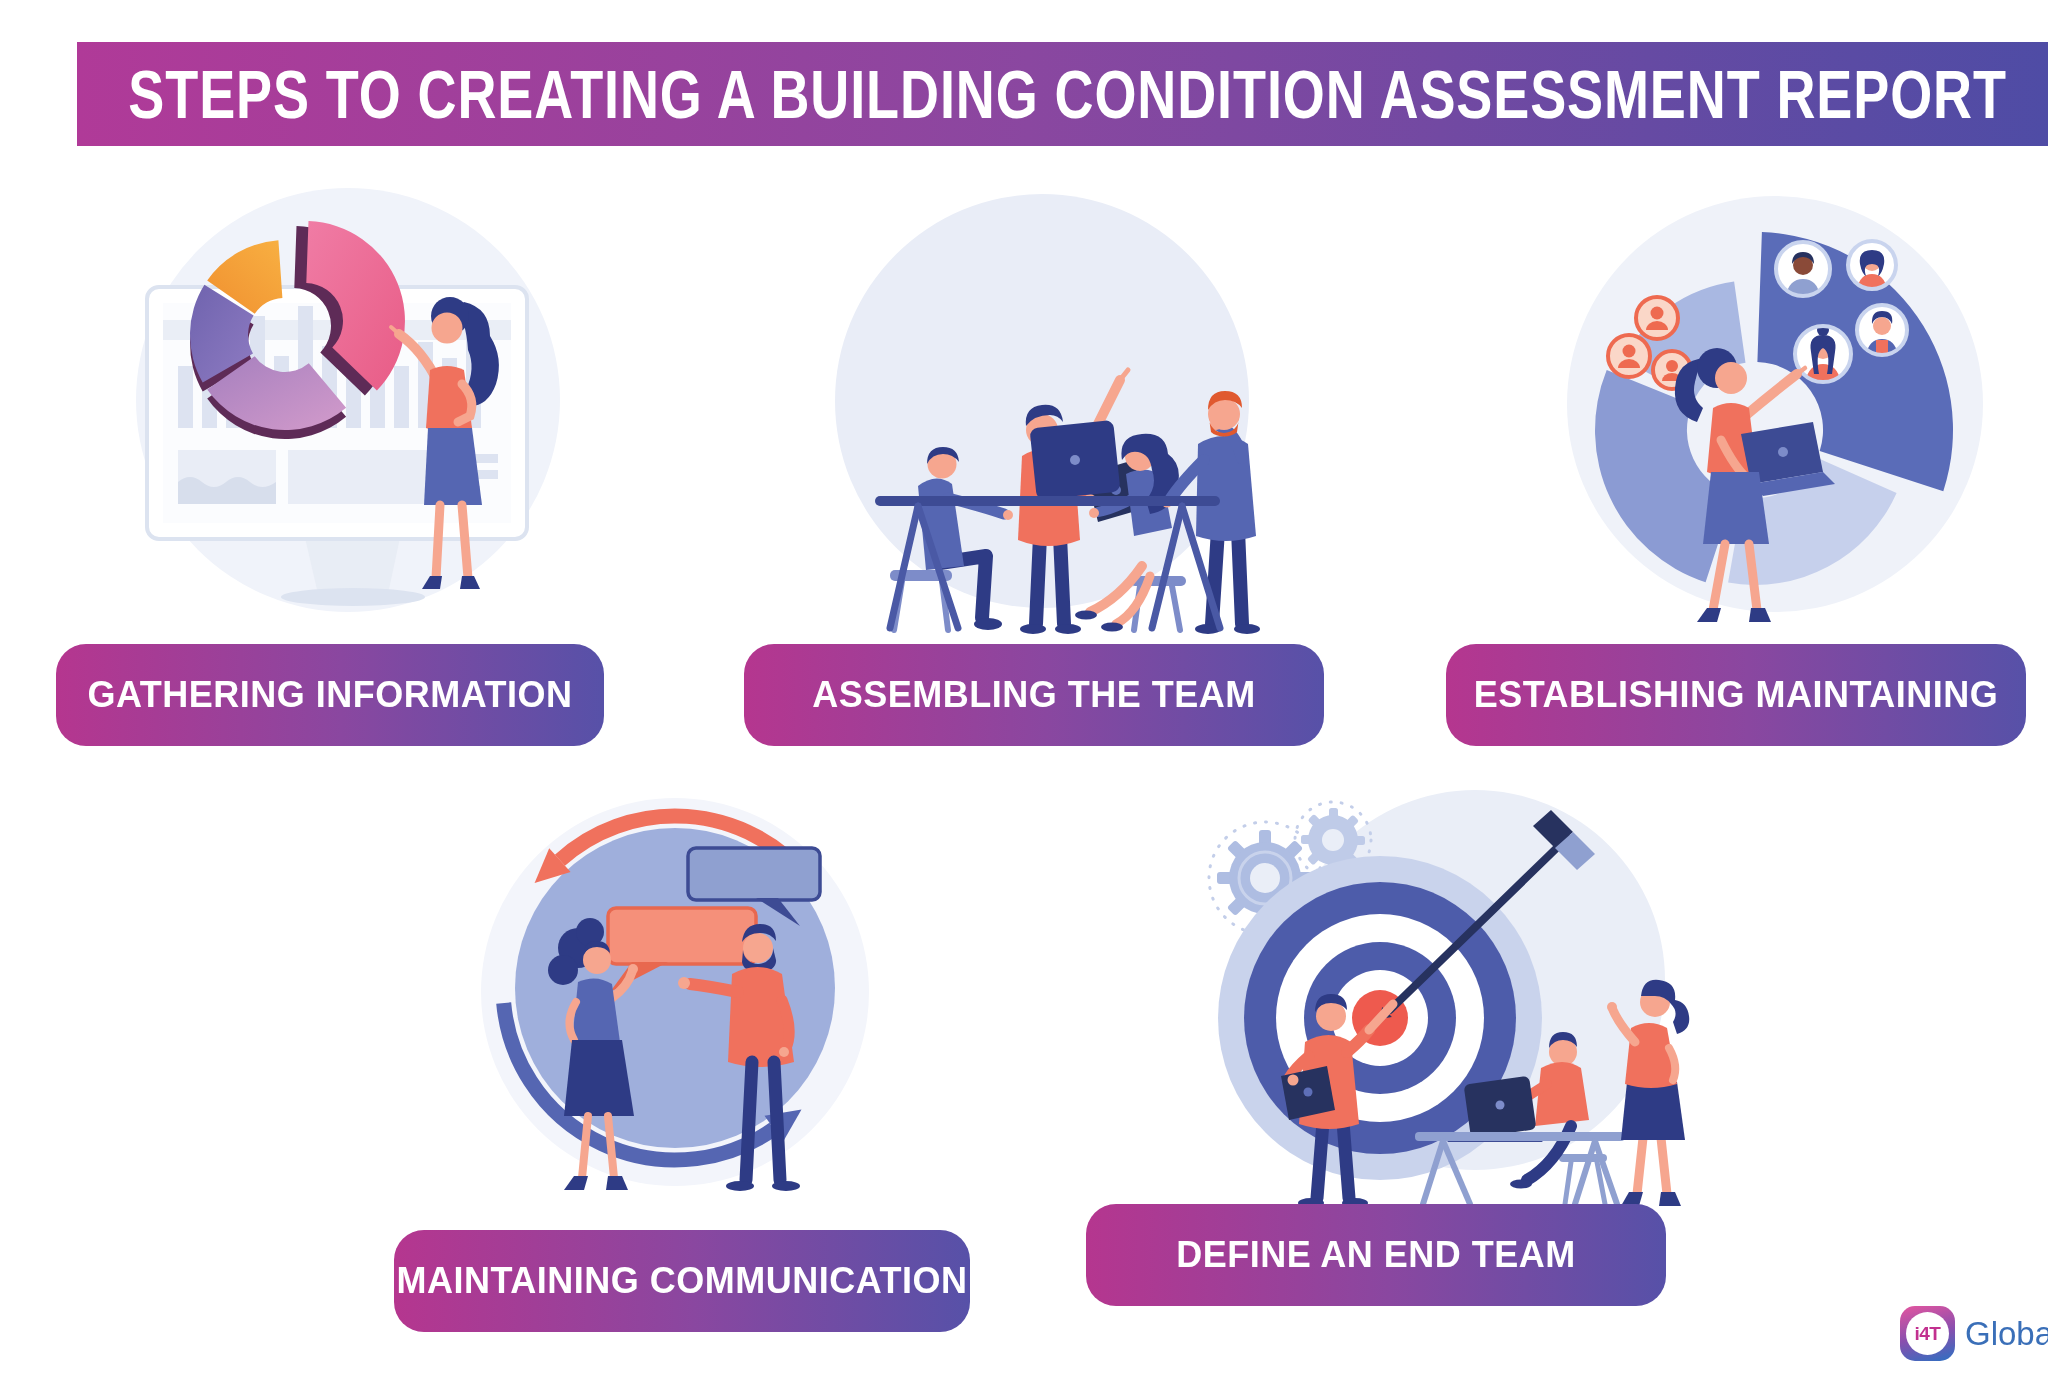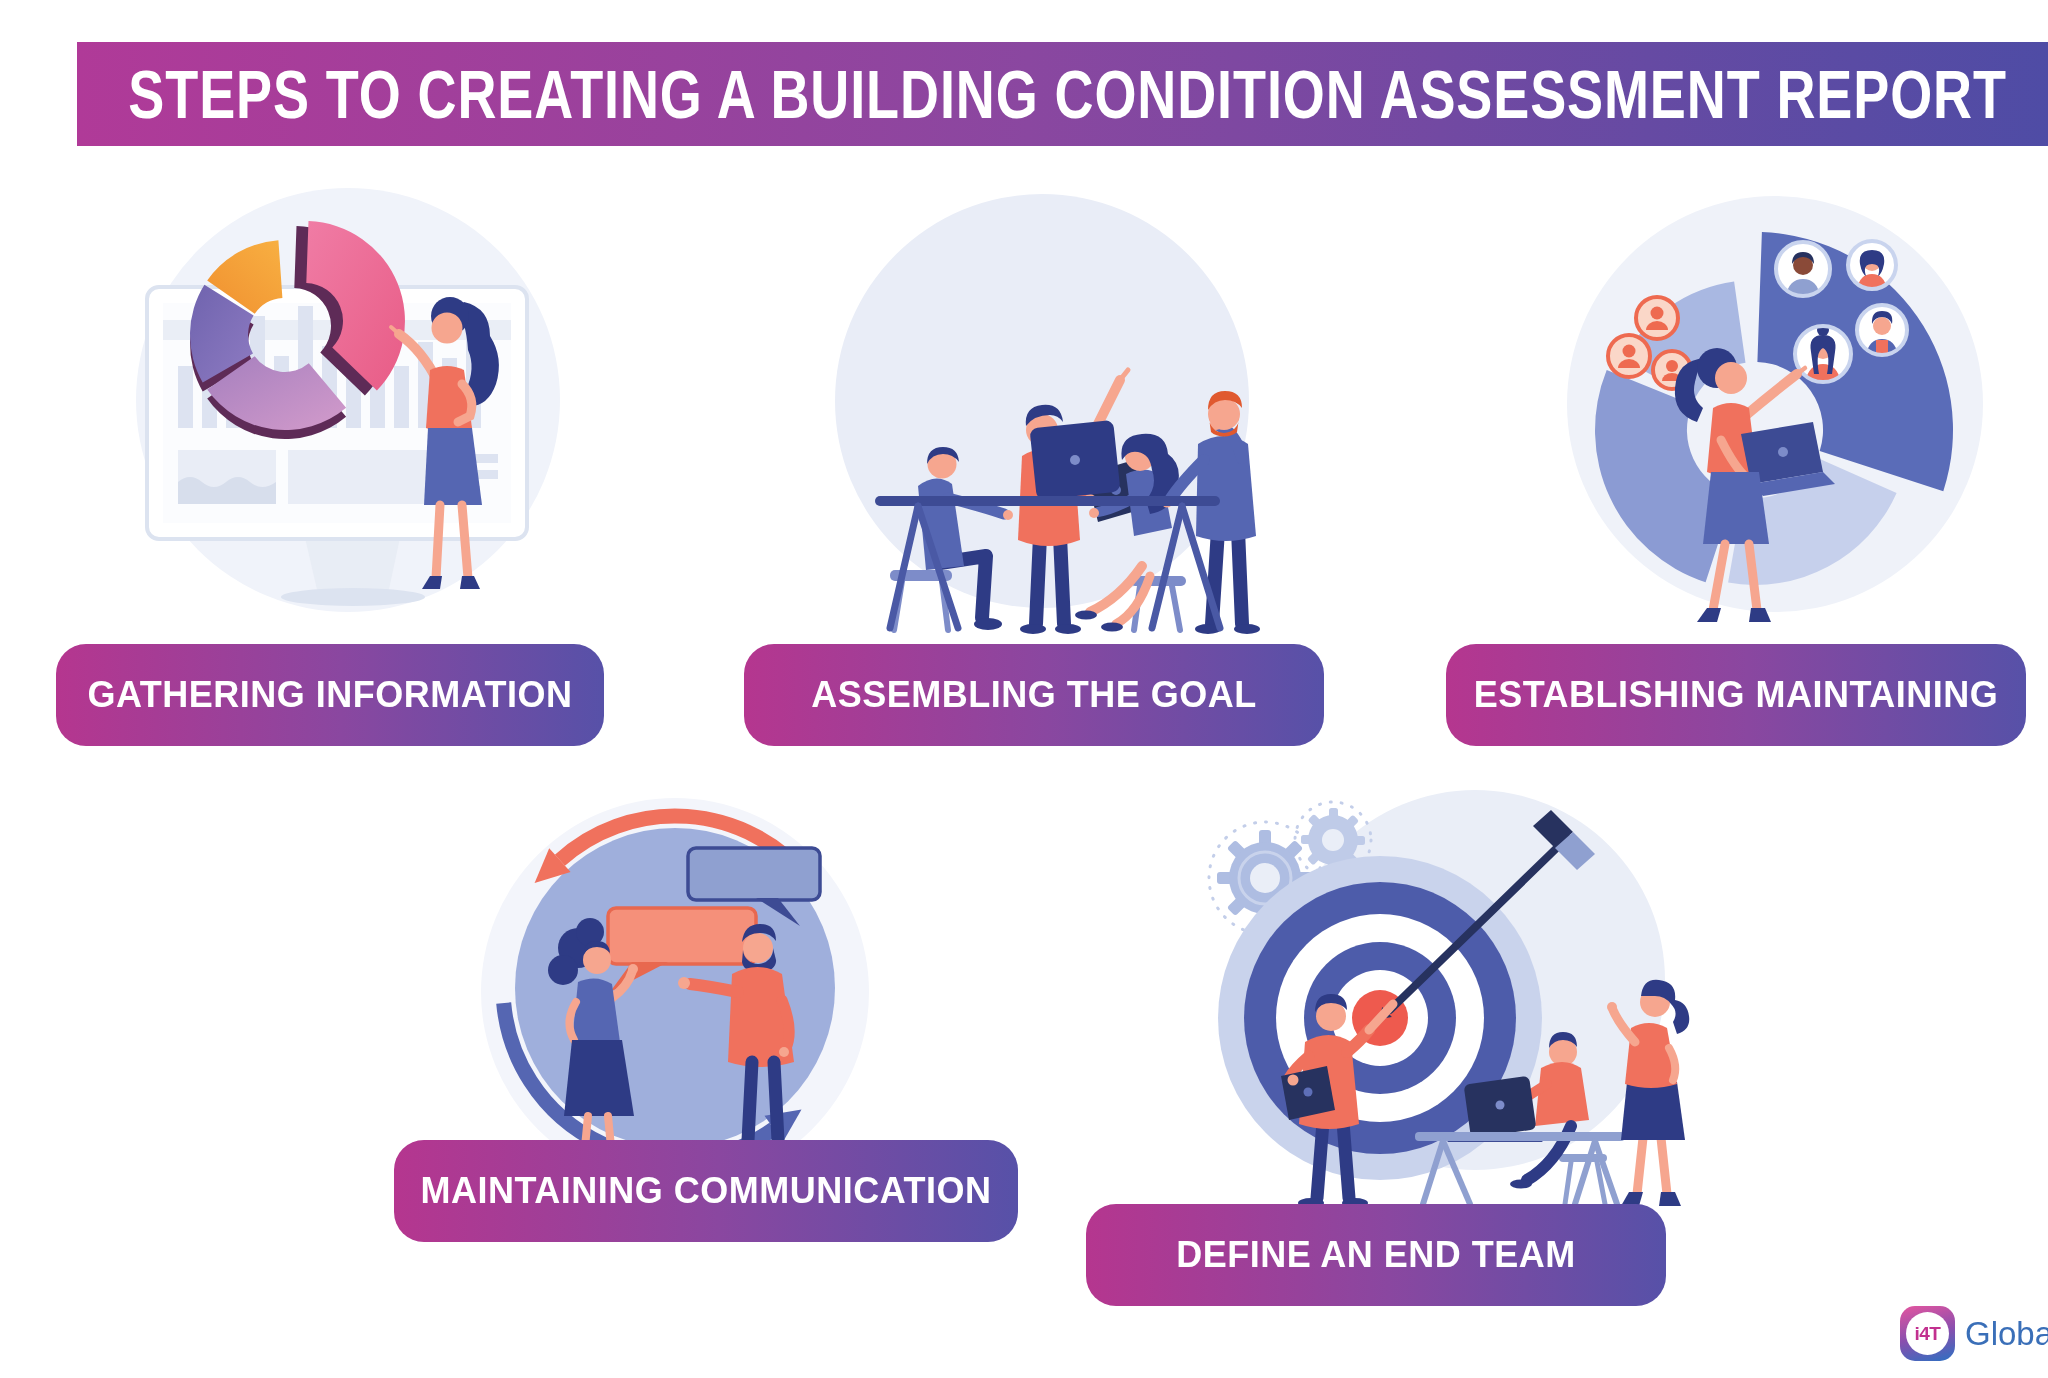--- a/index.html
+++ b/index.html
@@ -200,21 +200,21 @@
         <g>
           <rect x="85" y="328" width="345" height="10" rx="5" fill="#3D4B94"></rect>
           <path d="M128 338 L100 460" stroke="#4A59A5" stroke-width="7" stroke-linecap="round"></path>
           <path d="M128 338 L168 460" stroke="#4A59A5" stroke-width="7" stroke-linecap="round"></path>
           <path d="M392 338 L362 460" stroke="#4A59A5" stroke-width="7" stroke-linecap="round"></path>
           <path d="M392 338 L430 460" stroke="#4A59A5" stroke-width="7" stroke-linecap="round"></path>
         </g>
       </svg>
     </div>
     <div class="pill" style="left:744px;top:644px;width:580px;">
-      <span>ASSEMBLING THE GOAL</span>
+      <span>ASSEMBLING THE TEAM</span>
     </div>
   </section>
 
   <section class="step">
     <div class="illustration" style="left:1545px;top:172px;width:470px;height:465px;">
       <svg viewBox="0 0 470 465">
         <circle cx="230" cy="232" r="208" fill="#EFF2F9"></circle>
         <g>
           <path d="M189.0 322.7 L160.6 410.2 A160 160 0 0 1 61.7 198.0 L146.9 232.5 A68 68 0 0 0 189.0 322.7 Z" fill="#8B9BD3"></path>
           <path d="M150.0 226.1 L77.6 187.6 A150 150 0 0 1 189.1 109.5 L200.5 190.7 A68 68 0 0 0 150.0 226.1 Z" fill="#A9B8E2"></path>
@@ -353,21 +353,21 @@
           <circle cx="224" cy="193" r="6" fill="#F6A68F"></circle>
           <path d="M322 210 Q334 240 326 258" stroke="#F0715D" stroke-width="11" fill="none" stroke-linecap="round"></path>
           <circle cx="324" cy="262" r="5" fill="#F6A68F"></circle>
           <path d="M292 272 L286 390" stroke="#2E3B85" stroke-width="13" stroke-linecap="round"></path>
           <path d="M314 272 L320 390" stroke="#2E3B85" stroke-width="13" stroke-linecap="round"></path>
           <ellipse cx="280" cy="396" rx="14" ry="5" fill="#2E3B85"></ellipse>
           <ellipse cx="326" cy="396" rx="14" ry="5" fill="#2E3B85"></ellipse>
         </g>
       </svg>
     </div>
-    <div class="pill" style="left:394px;top:1140px;width:624px;">
+    <div class="pill" style="left:394px;top:1230px;width:576px;">
       <span>MAINTAINING COMMUNICATION</span>
     </div>
   </section>
 
   <section class="step">
     <div class="illustration" style="left:1175px;top:790px;width:520px;height:420px;">
       <svg viewBox="0 0 520 420">
         <circle cx="300" cy="190" r="190" fill="#EAEEF7"></circle>
         <g>
           <circle cx="90" cy="88" r="56" fill="none" stroke="#C3CEE9" stroke-width="3" stroke-dasharray="1 10" stroke-linecap="round"></circle>

